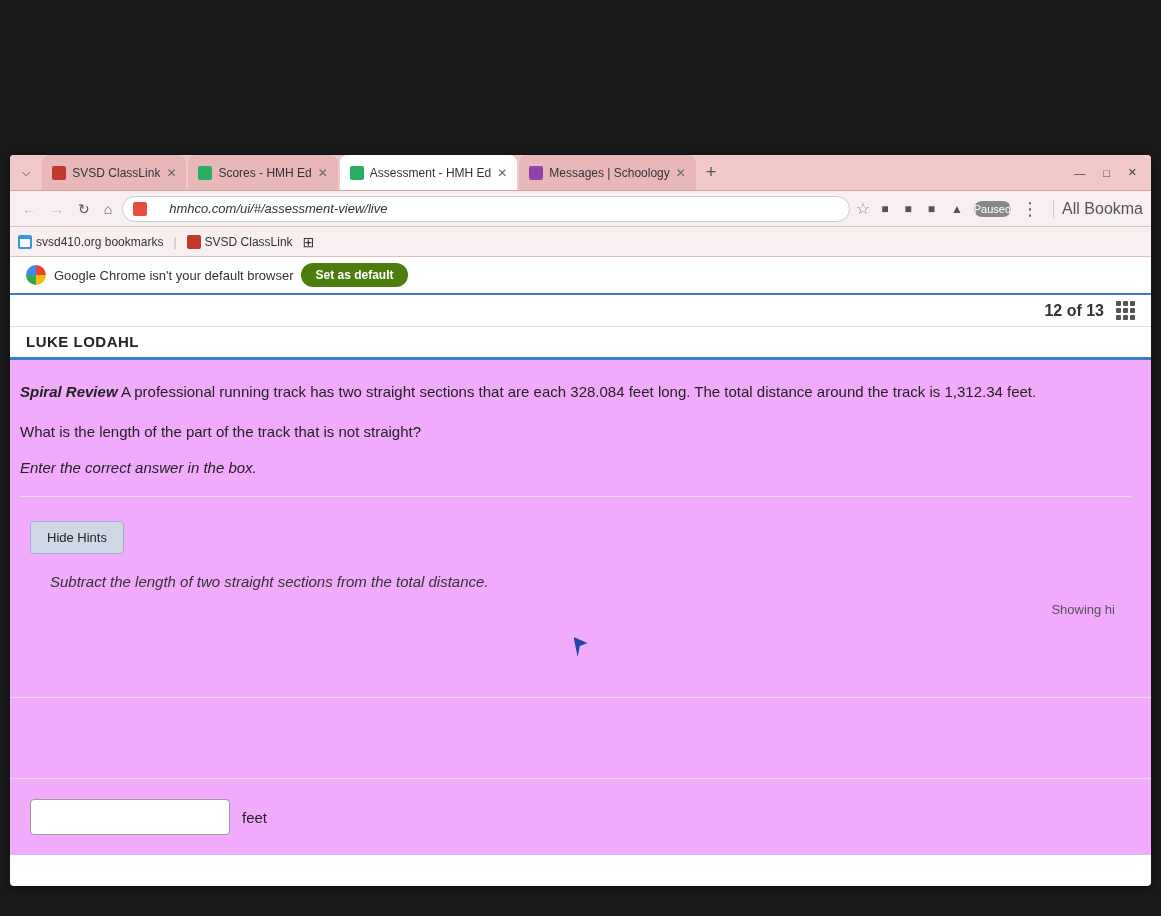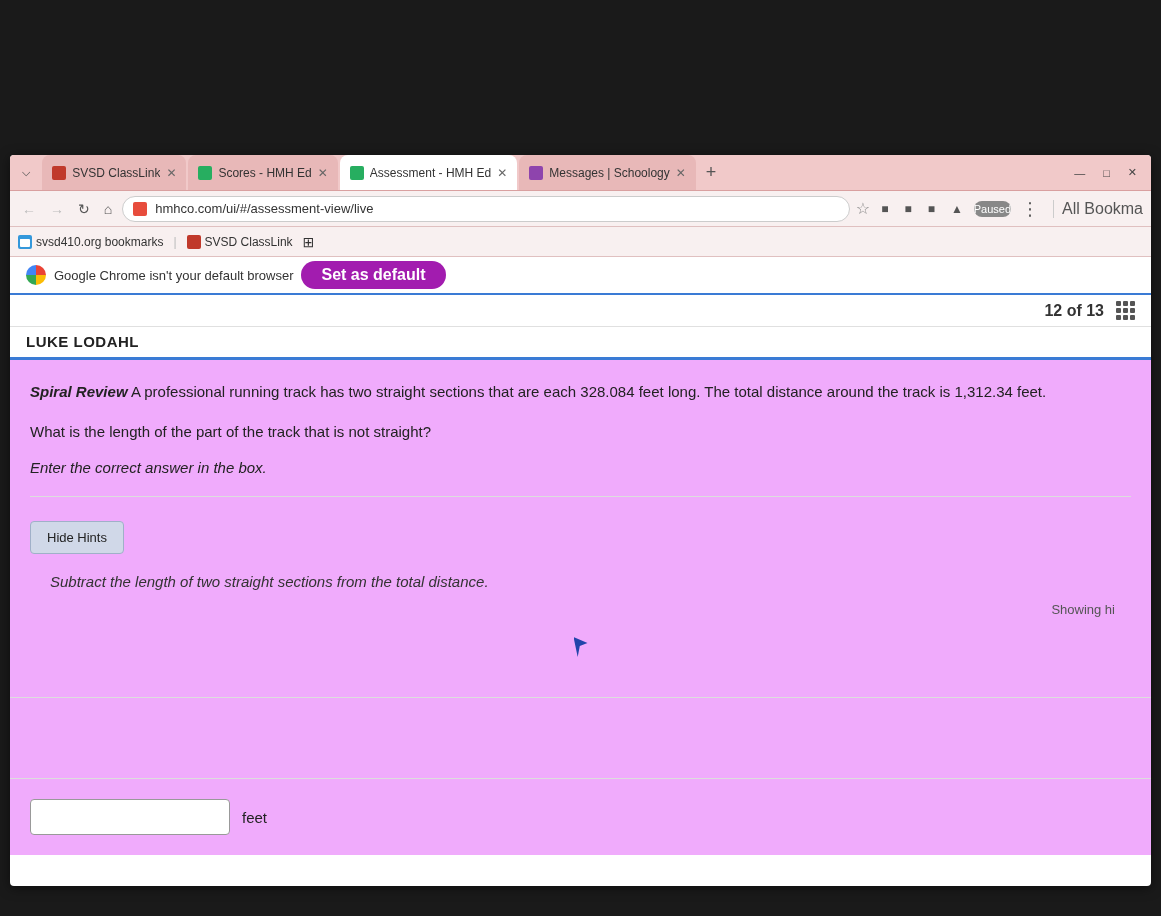--- a/index.html
+++ b/index.html
@@ -163,21 +163,22 @@
       flex: 1;
       background: #fff;
       border: 1px solid #ccc;
       border-radius: 16px;
       height: 26px;
       display: flex;
       align-items: center;
       padding: 0 10px;
       font-size: 13px;
       color: #333;
-      gap: 8px;
+      gap: 22px;
+      font-style: italic;
     }
 
     .address-bar-favicon {
       width: 14px;
       height: 14px;
       background: #e74c3c;
       border-radius: 2px;
     }
 
     .paused-badge {
@@ -236,26 +237,26 @@
     }
 
     .chrome-icon-small {
       width: 20px;
       height: 20px;
       border-radius: 50%;
       background: conic-gradient(#ea4335 0deg 90deg, #fbbc05 90deg 180deg, #34a853 180deg 270deg, #4285f4 270deg 360deg);
     }
 
     .set-default-btn {
-      background: #a21caf;
+      background: #4d7c0f;
       color: #fff;
       border: none;
       border-radius: 16px;
-      padding: 5px 20px;
-      font-size: 16px;
+      padding: 5px 14px;
+      font-size: 12px;
       cursor: pointer;
       font-weight: bold;
     }
 
     
     .content-area {
       background: #f0abfc;
       flex: 1;
       overflow-y: auto;
       position: relative;
@@ -300,21 +301,21 @@
 
     .student-name {
       font-size: 15px;
       font-weight: bold;
       color: #222;
       letter-spacing: 0.5px;
     }
 
     
     .question-content {
-      padding: 20px 20px 0 20px;
+      padding: 20px 20px 0 10px;
     }
 
     .question-text {
       font-size: 15px;
       color: #222;
       line-height: 1.6;
       margin-bottom: 16px;
     }
 
     .spiral-review {

